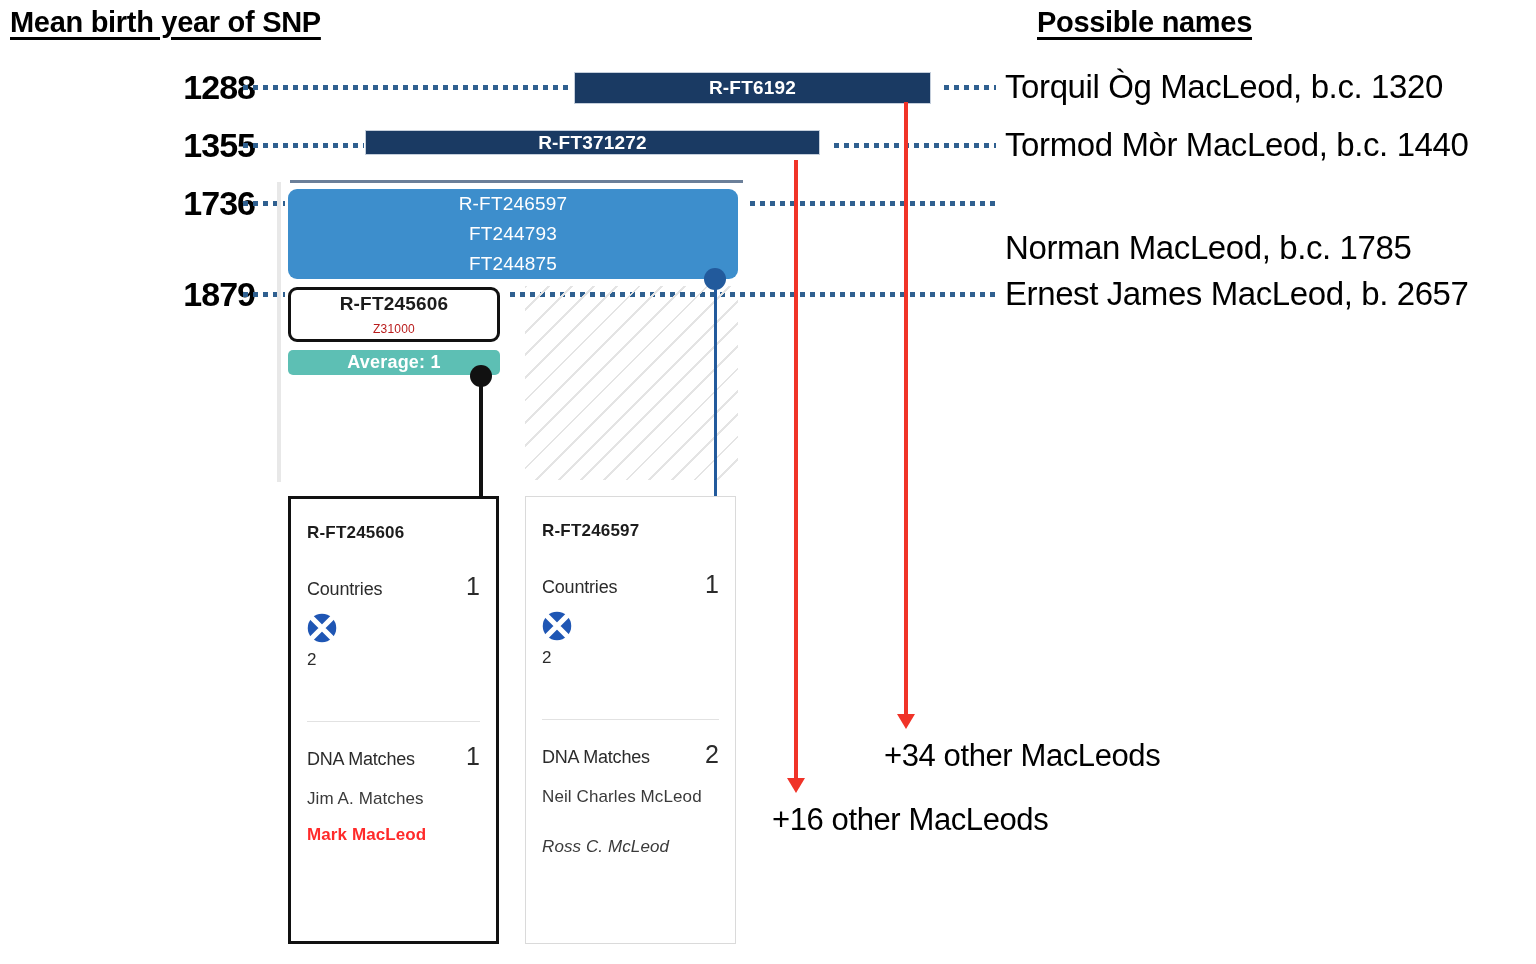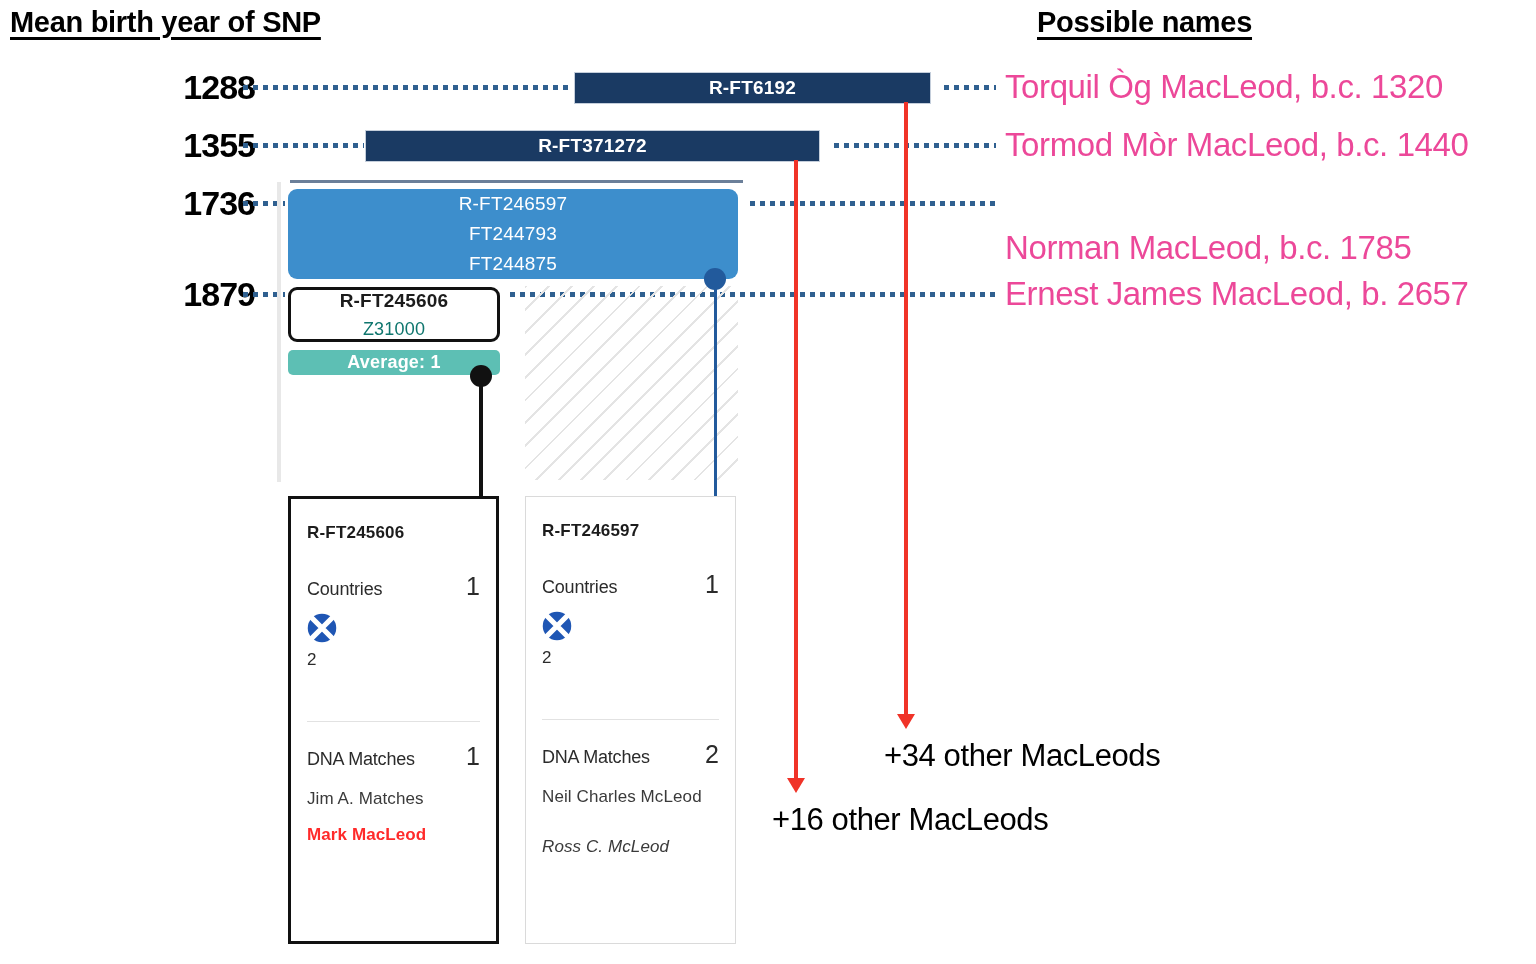--- a/index.html
+++ b/index.html
@@ -48,21 +48,21 @@
   }
   .topline{background:#6b7f99;height:3px;}
   .railL{background:#e8e8e8;width:4px;}
 
   
   .whitebox{
     background:#fff;border:3px solid #111;border-radius:9px;box-sizing:border-box;
     display:flex;flex-direction:column;align-items:center;justify-content:center;gap:7px;
   }
   .whitebox .l1{font-size:19px;font-weight:700;color:#1c1c1c;letter-spacing:.2px;}
-  .whitebox .l2{font-size:18px;color:#0f766e;letter-spacing:.2px;}
+  .whitebox .l2{font-size:12px;color:#b91c1c;letter-spacing:.2px;}
 
   
   .tealpill{
     background:#5dbfb4;border-radius:5px;color:#fff;
     display:flex;align-items:center;justify-content:center;
     font-size:18px;font-weight:700;letter-spacing:.2px;box-sizing:border-box;
   }
 
   
   .hatch{
@@ -91,21 +91,21 @@
 
   
   .redline{background:#f03328;width:4px;}
   .redhead{
     width:0;height:0;border-left:9px solid transparent;border-right:9px solid transparent;
     border-top:15px solid #f03328;
   }
   .redlabel{font-size:31px;letter-spacing:-.4px;white-space:nowrap;color:#000;}
 
   
-  .pname{font-size:33px;letter-spacing:-.4px;white-space:nowrap;color:#ec4899;}
+  .pname{font-size:33px;letter-spacing:-.4px;white-space:nowrap;color:#000000;}
 </style>
 </head>
 <body>
 
 <div class="abs col-header" style="left:10px;top:6px;">Mean birth year of SNP</div>
 <div class="abs col-header" style="left:1005px;top:6px;margin-left:32px;">Possible names</div>
 
 <div class="abs year" style="left:145px;top:68px;">1288</div>
 <div class="abs year" style="left:145px;top:126px;">1355</div>
 <div class="abs year" style="left:145px;top:184px;">1736</div>
@@ -115,21 +115,21 @@
 <div class="abs leader" style="left:243px;top:143px;width:121px;"></div>
 <div class="abs leader" style="left:243px;top:201px;width:42px;"></div>
 <div class="abs leader" style="left:243px;top:292px;width:42px;"></div>
 
 <div class="abs leader" style="left:944px;top:85px;width:52px;"></div>
 <div class="abs leader" style="left:834px;top:143px;width:162px;"></div>
 <div class="abs leader" style="left:750px;top:201px;width:246px;"></div>
 <div class="abs leader" style="left:510px;top:292px;width:486px;"></div>
 
 <div class="abs navybar" style="left:574px;top:72px;width:357px;height:32px;">R-FT6192</div>
-<div class="abs navybar" style="left:365px;top:130px;width:455px;height:32px;">R-FT371272</div>
+<div class="abs navybar" style="left:365px;top:130px;width:455px;height:25px;">R-FT371272</div>
 
 <div class="abs topline" style="left:290px;top:180px;width:453px;"></div>
 <div class="abs railL" style="left:277px;top:182px;height:300px;"></div>
 <div class="abs blueblock" style="left:288px;top:189px;width:450px;height:90px;">
   <span>R-FT246597</span>
   <span>FT244793</span>
   <span>FT244875</span>
 </div>
 
 <div class="abs whitebox" style="left:288px;top:287px;width:212px;height:55px;">

